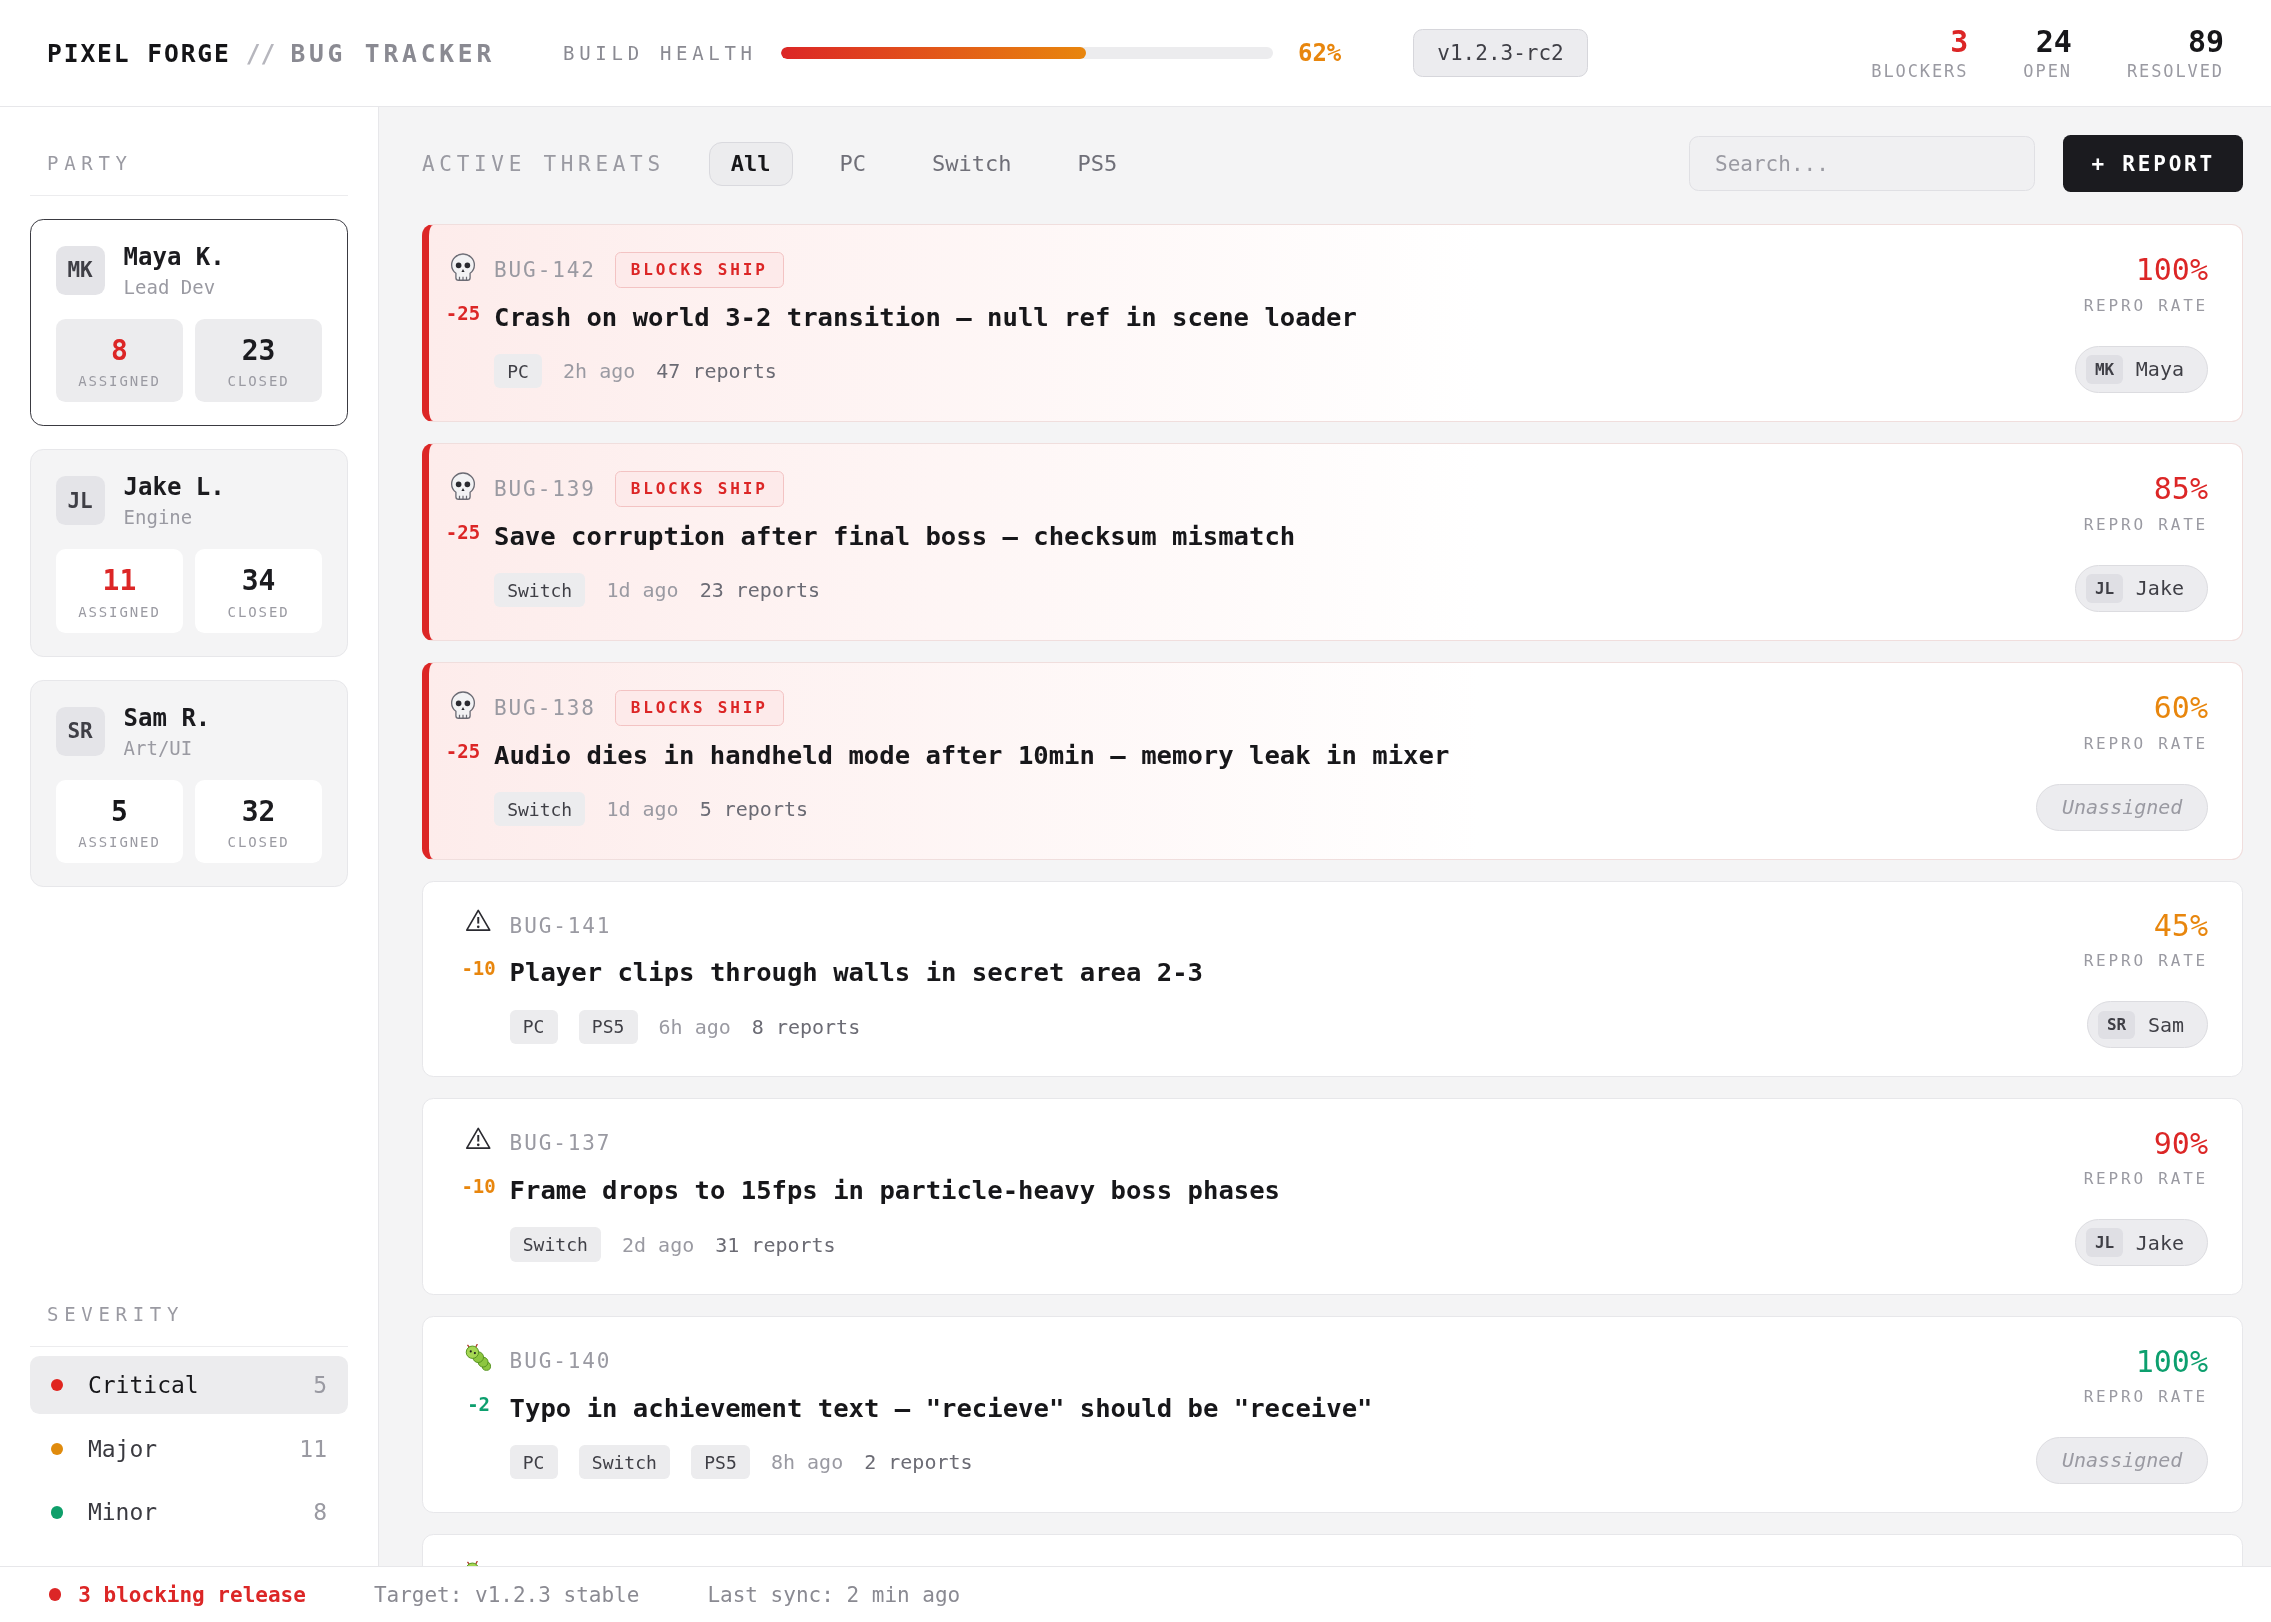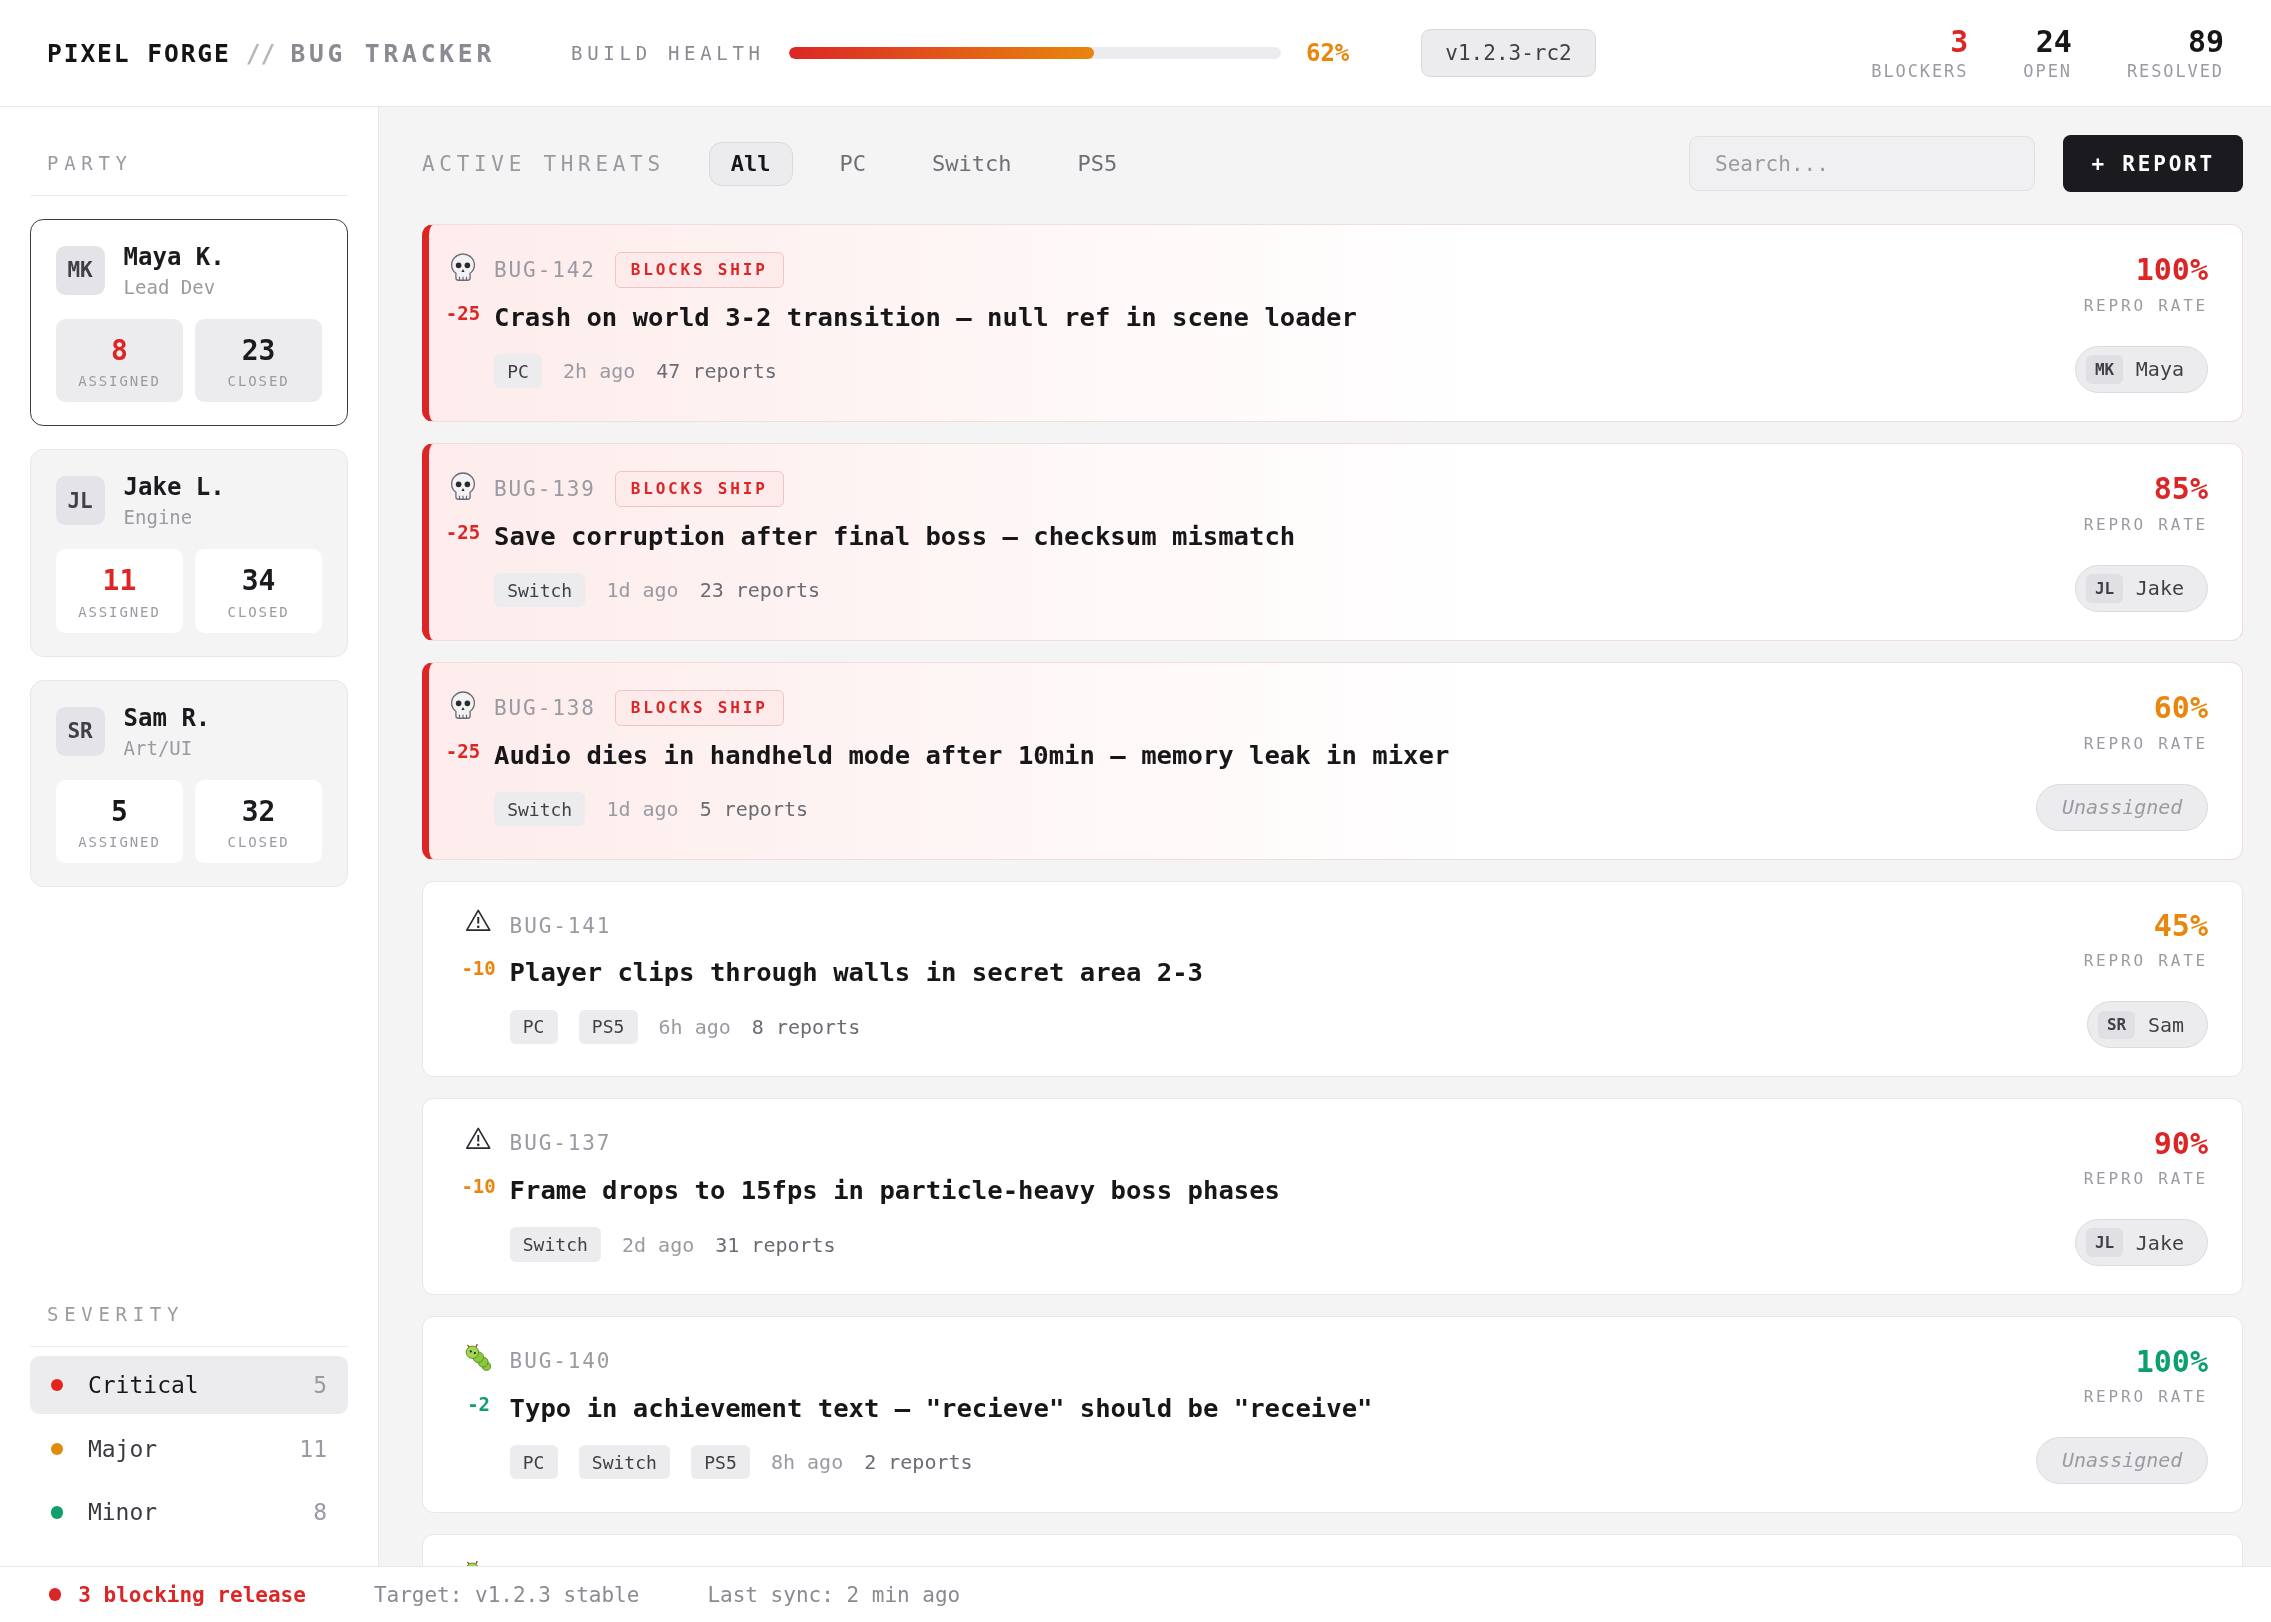--- a/index.html
+++ b/index.html
@@ -9,21 +9,21 @@
     grid-template-rows:107px 1fr 56px; grid-template-columns:379px 1fr; }
 
   
   header { grid-column:1 / -1; display:flex; align-items:center;
     padding:0 47px; background:#fff; border-bottom:0.9px solid #e7e7ea; }
   .brand { display:flex; align-items:baseline; gap:15px; font-size:24.6px; font-weight:bold; }
   .brand .primary { letter-spacing:1.9px; color:#141417; }
   .brand .sep { color:#b6b6bd; }
   .brand .sub { color:#8a8a92; letter-spacing:3.8px; font-weight:bold; }
   .health { display:flex; align-items:center; margin-left:68px; gap:24.6px; }
-  .health-label { font-size:19px; color:#8a8a92; letter-spacing:4.7px;margin-left:8px; }
+  .health-label { font-size:19px; color:#8a8a92; letter-spacing:4.7px; }
   .bar-track { width:492px; height:12.3px; background:#ececee; border-radius:94px; overflow:hidden; }
   .bar-fill { height:100%; border-radius:94px; background:linear-gradient(90deg,#dc2626,#e8860d); }
   .health-pct { font-size:24px; font-weight:bold; color:#e8860d; }
   .version { margin-left:72px; padding:11.4px 23px; background:#ececef; border:0.9px solid #d6d6db;
     border-radius:9.5px; font-size:21px; color:#3f3f46; }
   .hstats { margin-left:auto; display:flex; gap:55px; }
   .hstat { text-align:right; }
   .hstat .v { font-size:30px; font-weight:bold; line-height:1.1; }
   .hstat .l { font-size:17px; color:#9a9aa2; letter-spacing:1.9px; margin-top:3.8px; }
 
@@ -69,21 +69,21 @@
     border:none; border-radius:7.6px; font-size:21px; font-weight:bold; letter-spacing:2.8px;
     font-family:"DejaVu Sans Mono","Liberation Mono",monospace; cursor:pointer; }
 
   .cards { margin-top:32px; display:flex; flex-direction:column; gap:21px; }
   .card { display:grid; grid-template-columns:62px 1fr auto; row-gap:14px;
     border-radius:11.4px; padding:26.5px 34px 28px 24.6px; background:#fff; border:0.9px solid #e7e7ea; }
   .card.blocker { border:0.9px solid #f0dedd; border-left:7.6px solid #dc2626; padding-left:3px;
     background:linear-gradient(to right,#fdeceb 0%,#ffffff 58%); }
   .c-icon { grid-row:1; grid-column:1; justify-self:center; }
   .c-id { grid-row:1; grid-column:2; display:flex; align-items:center; gap:19px; }
-  .c-repro { grid-row:1; grid-column:3; justify-self:end; font-size:30px; font-weight:bold; }
+  .c-repro { grid-row:1; grid-column:3; justify-self:end; font-size:30px; font-weight:normal; }
   .c-score { grid-row:2; grid-column:1; justify-self:center; font-size:19px; font-weight:bold; }
   .c-title { grid-row:2; grid-column:2; font-size:25.6px; font-weight:bold; color:#17171a; }
   .c-replabel { grid-row:2; grid-column:3; justify-self:end; font-size:16px; color:#9a9aa2;
     letter-spacing:2.8px; margin-top:-5.7px; }
   .c-meta { grid-row:3; grid-column:2; display:flex; align-items:center; gap:21px; margin-top:3.8px; }
   .c-assignee { grid-row:3; grid-column:3; justify-self:end; align-self:center; }
   .bug-id { font-size:21px; color:#9a9aa2; letter-spacing:1.9px; }
   .badge { font-size:16px; font-weight:bold; letter-spacing:2.8px; color:#dc2626;
     background:#fdeaea; border:0.9px solid #f3c3c3; border-radius:5.7px; padding:7.6px 15px; }
   .chip { background:#ececee; border-radius:5.7px; padding:6.6px 13.2px; font-size:18px; color:#3f3f46; }

